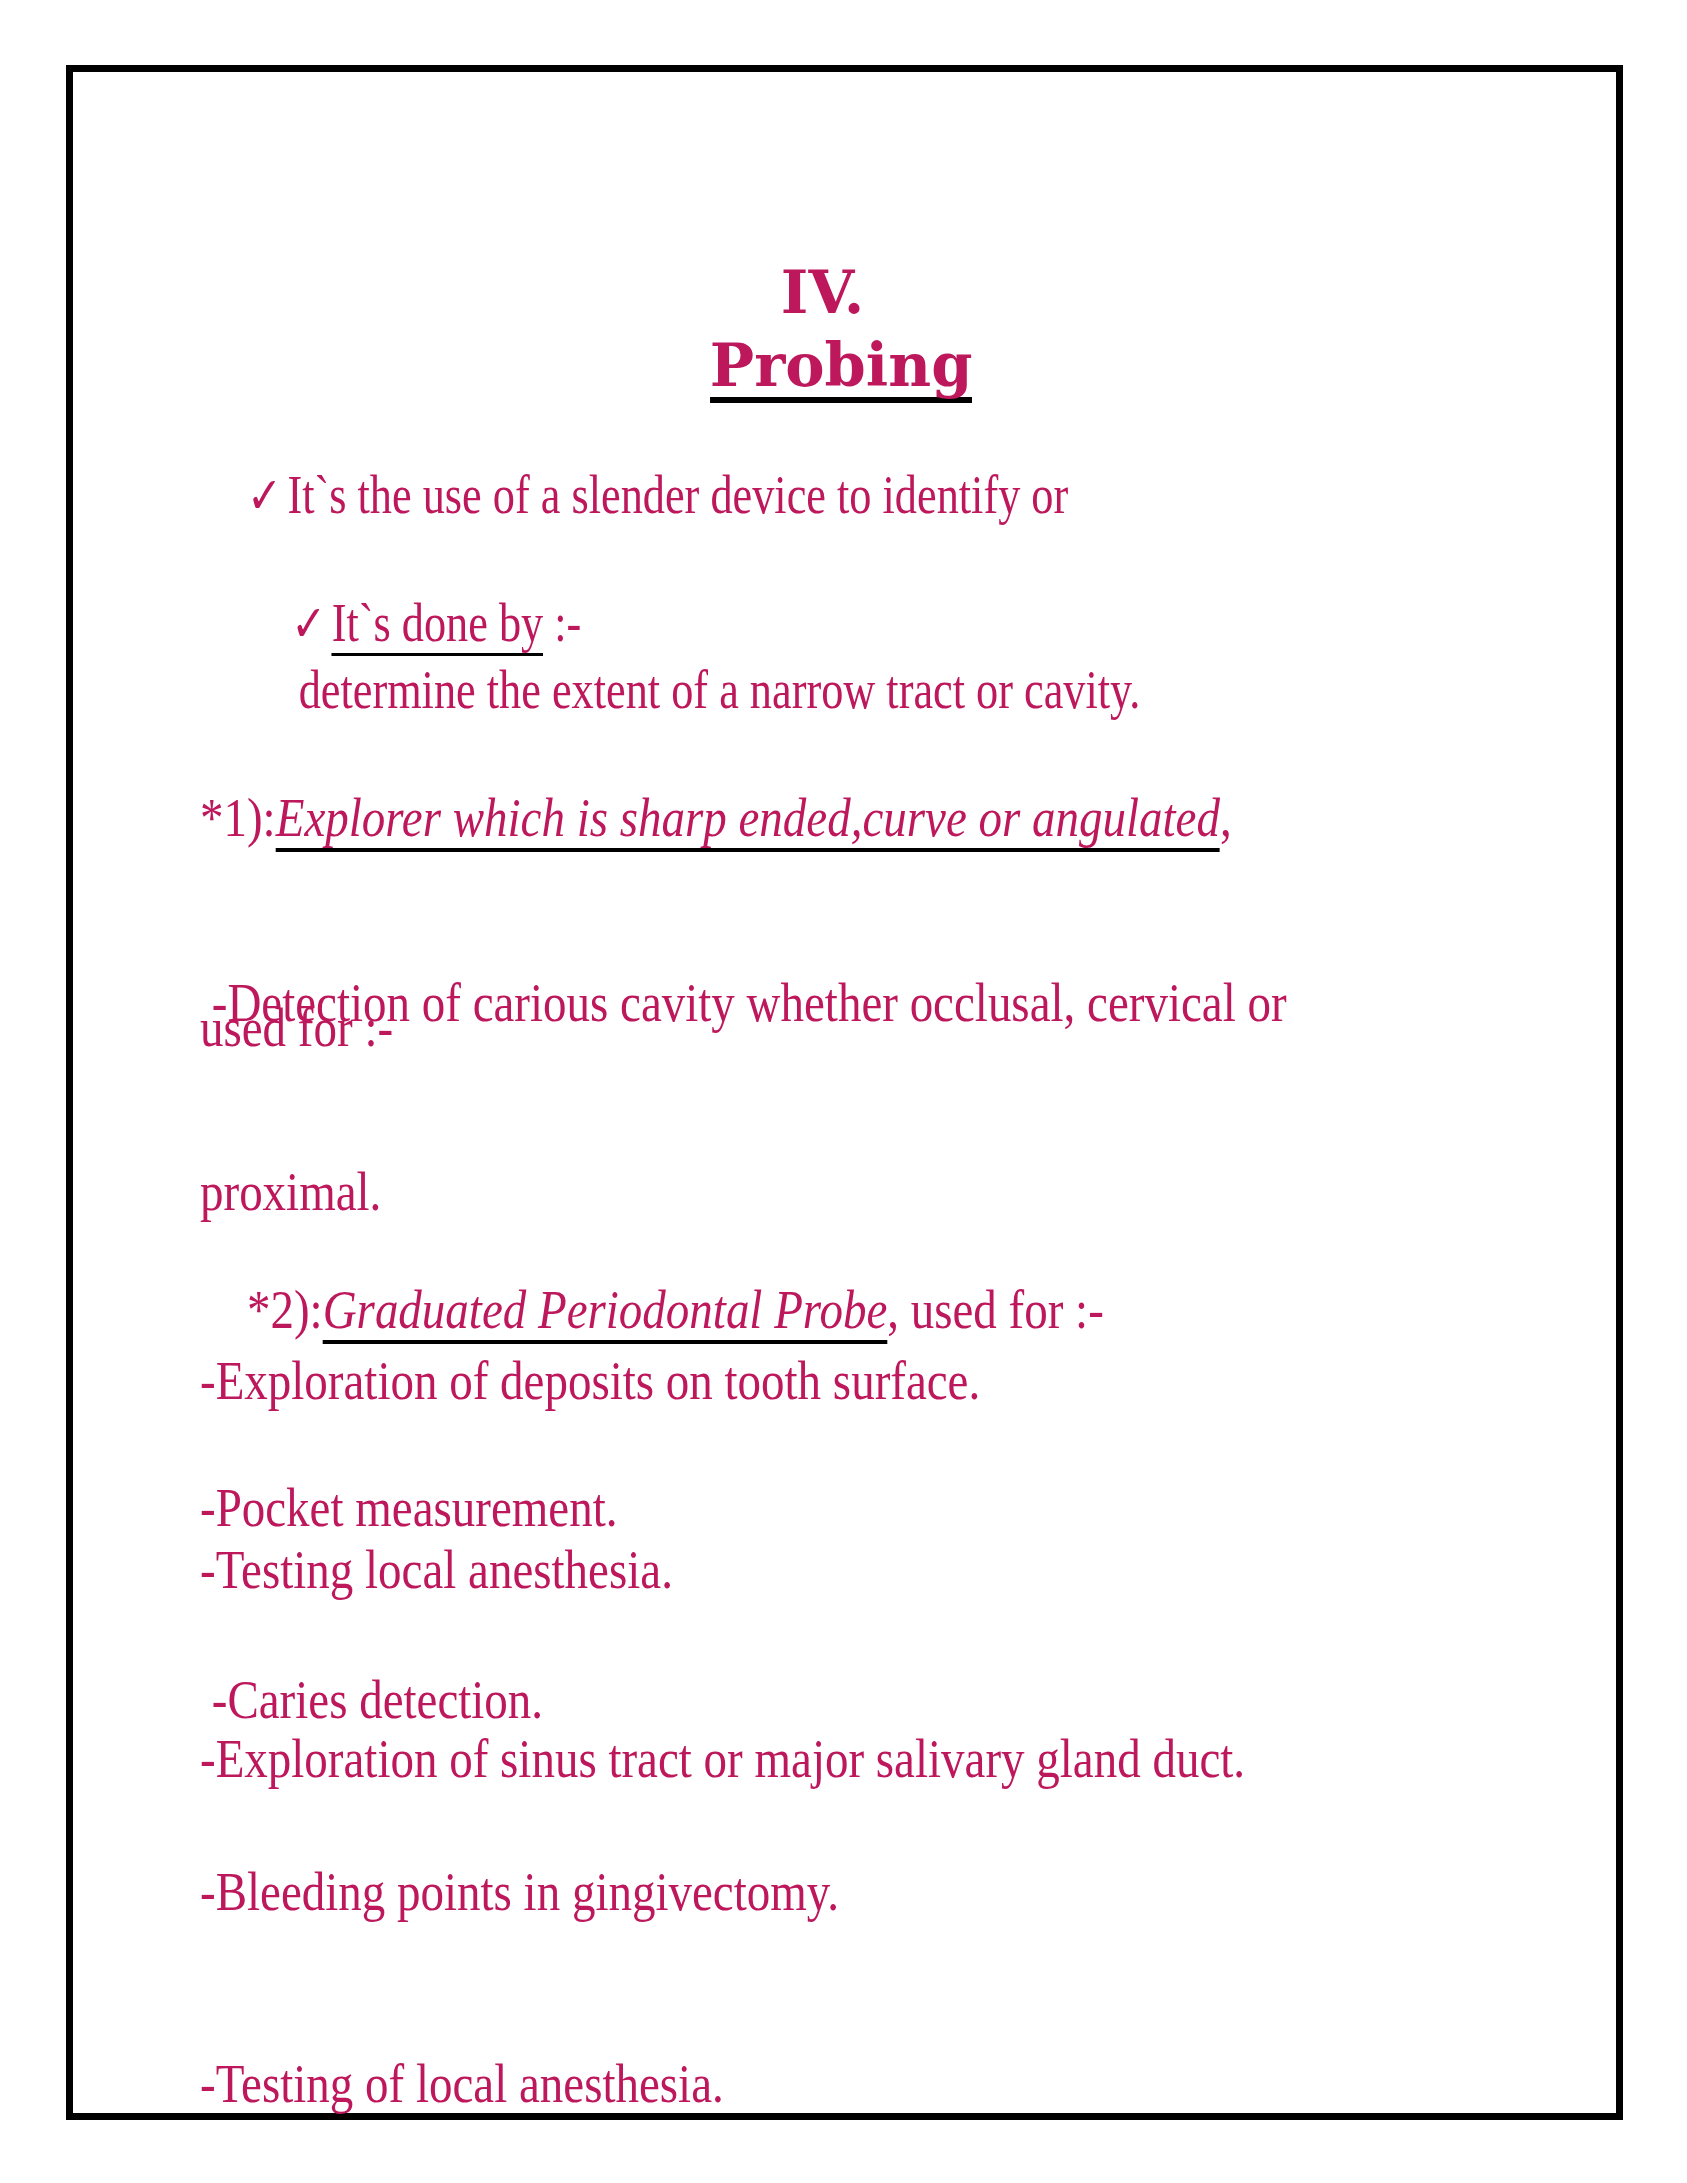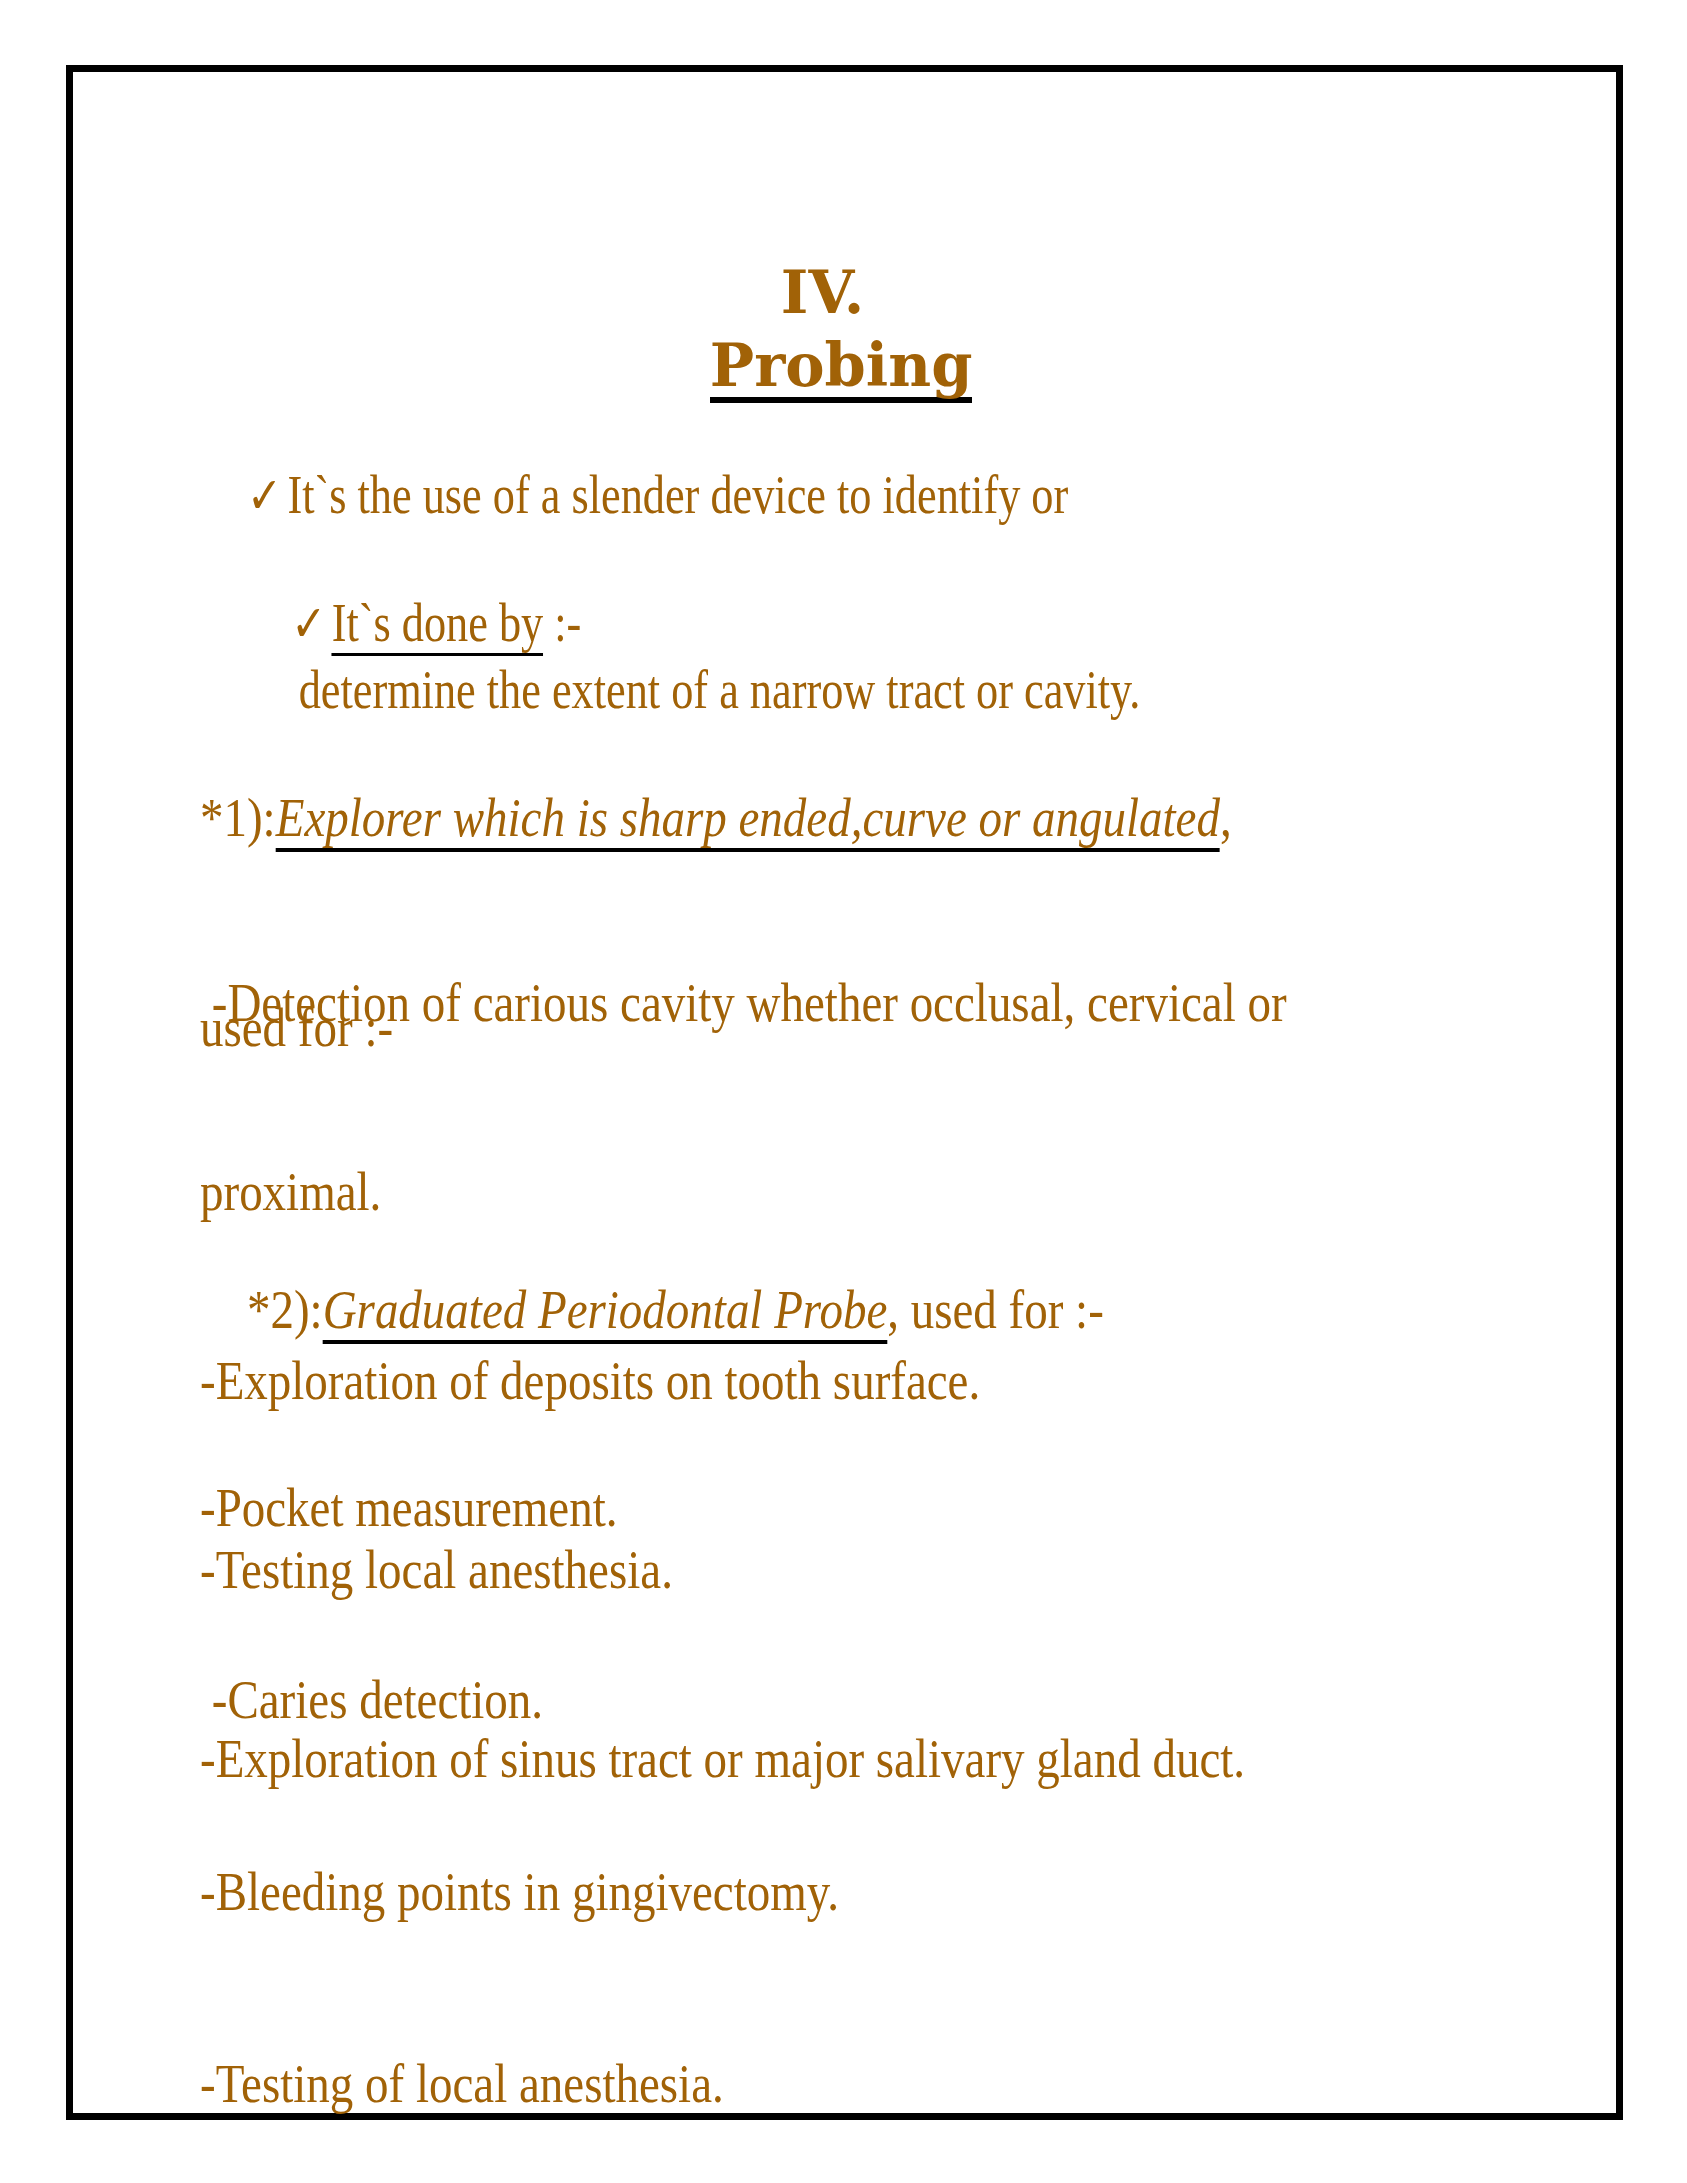--- a/index.html
+++ b/index.html
@@ -5,21 +5,21 @@
   html, body {
     margin: 0;
     padding: 0;
     background: #ffffff;
   }
   .page {
     position: relative;
     width: 1687px;
     height: 2183px;
     background: #ffffff;
-    color: #a16207;
+    color: #be185d;
     font-family: "Liberation Serif", serif;
     overflow: hidden;
   }
   .frame {
     position: absolute;
     left: 66px;
     top: 65px;
     width: 1557px;
     height: 2055px;
     border: 7.4px solid #000000;

